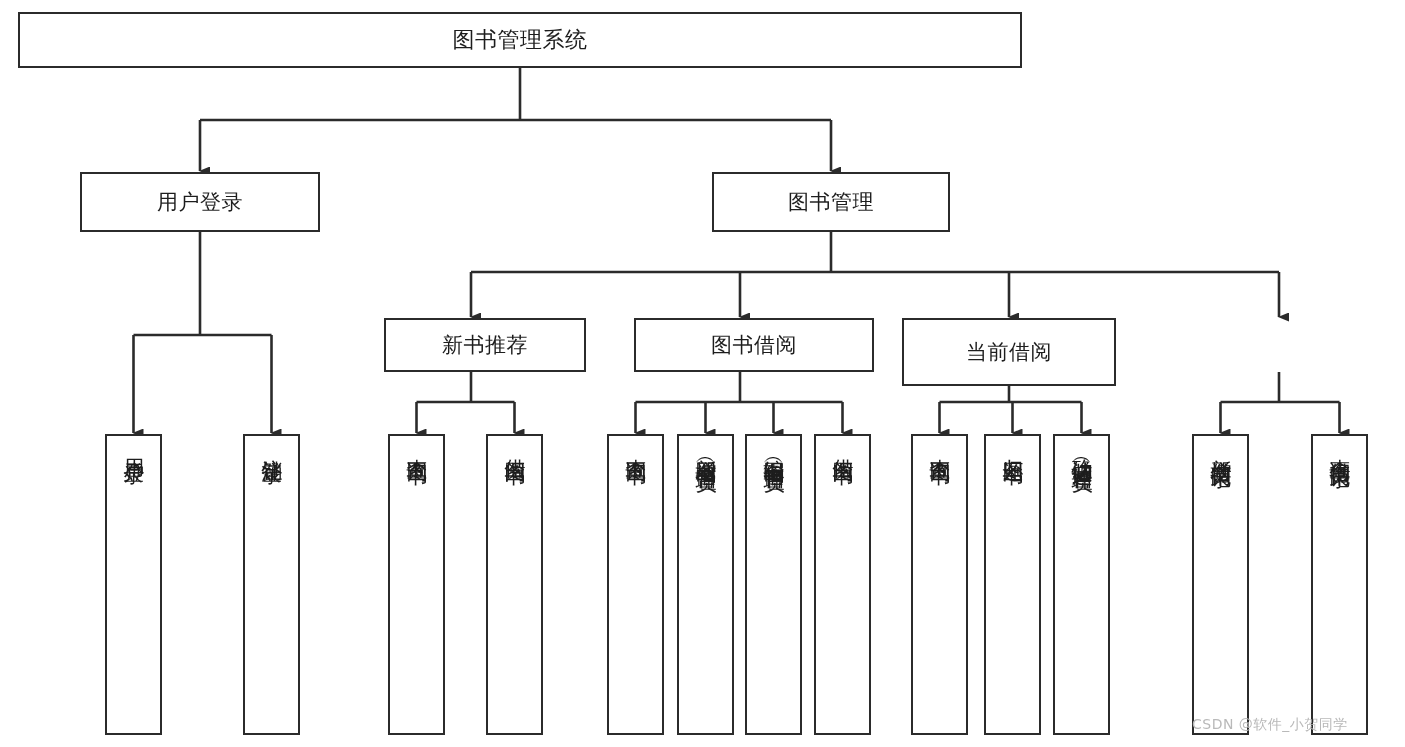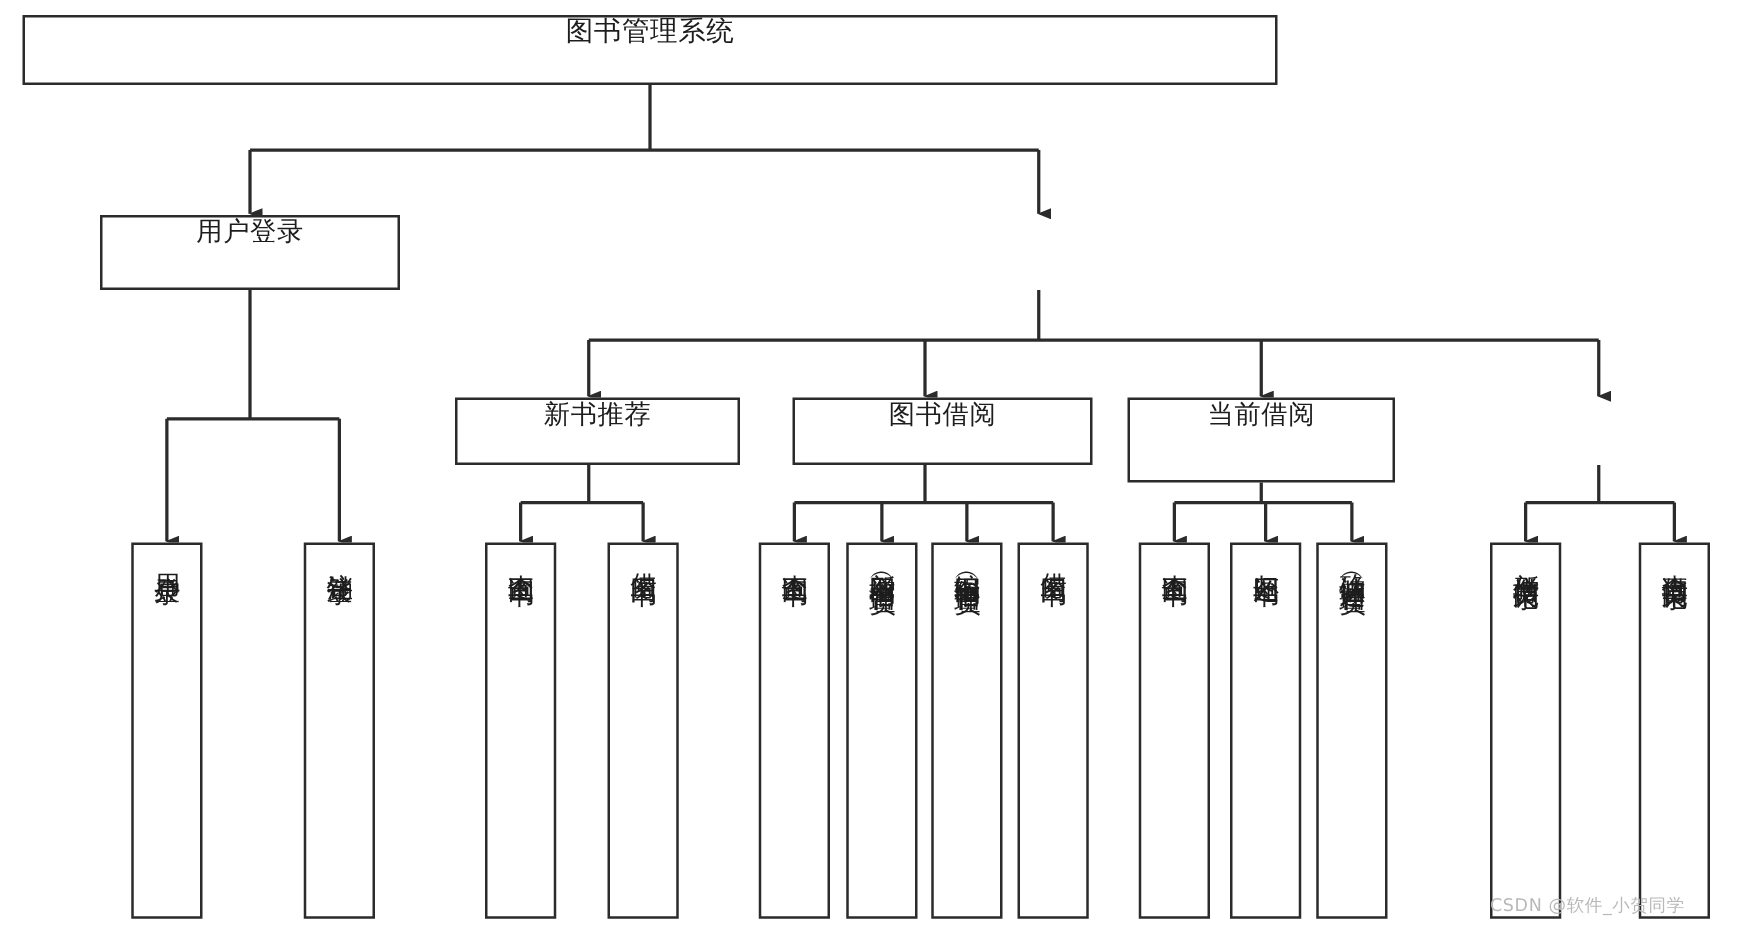--- a/index.html
+++ b/index.html
@@ -24,20 +24,21 @@
     top: 0;
     width: 1405px;
     height: 747px;
   }
   .node-box {
     position: absolute;
     box-sizing: border-box;
     background: #ffffff;
     border: 2px solid #2b2b2b;
     display: flex;
+    align-items: center;
     justify-content: center;
     overflow: hidden;
   }
   .node-box .node-label {
     color: #1d1d1d;
     font-size: 21px;
     line-height: 1.08;
     letter-spacing: 0.5px;
     white-space: nowrap;
     text-align: center;
@@ -118,22 +119,25 @@
       </g>
   </svg>
 
   <div class="node-box node-h node-root" style="left: 18px; top: 12px; width: 1004px; height: 56px;">
     <span class="node-label">图书管理系统</span>
   </div>
 
   <div class="node-box node-h" style="left: 80px; top: 172px; width: 240px; height: 60px;">
     <span class="node-label">用户登录</span>
   </div>
+  <div class="node-box node-h" style="left: 712px; top: 172px; width: 238px; height: 60px;">
+    <span class="node-label">图书管理</span>
+  </div>
 
-  <div class="node-box node-h" style="left: 364px; top: 318px; width: 228px; height: 54px;">
+  <div class="node-box node-h" style="left: 384px; top: 318px; width: 202px; height: 54px;">
     <span class="node-label">新书推荐</span>
   </div>
   <div class="node-box node-h" style="left: 634px; top: 318px; width: 240px; height: 54px;">
     <span class="node-label">图书借阅</span>
   </div>
   <div class="node-box node-h" style="left: 902px; top: 318px; width: 214px; height: 68px;">
     <span class="node-label">当前借阅</span>
   </div>
 
   <div class="node-box node-v" style="left: 105px; top: 434px; width: 57px; height: 301px;">

